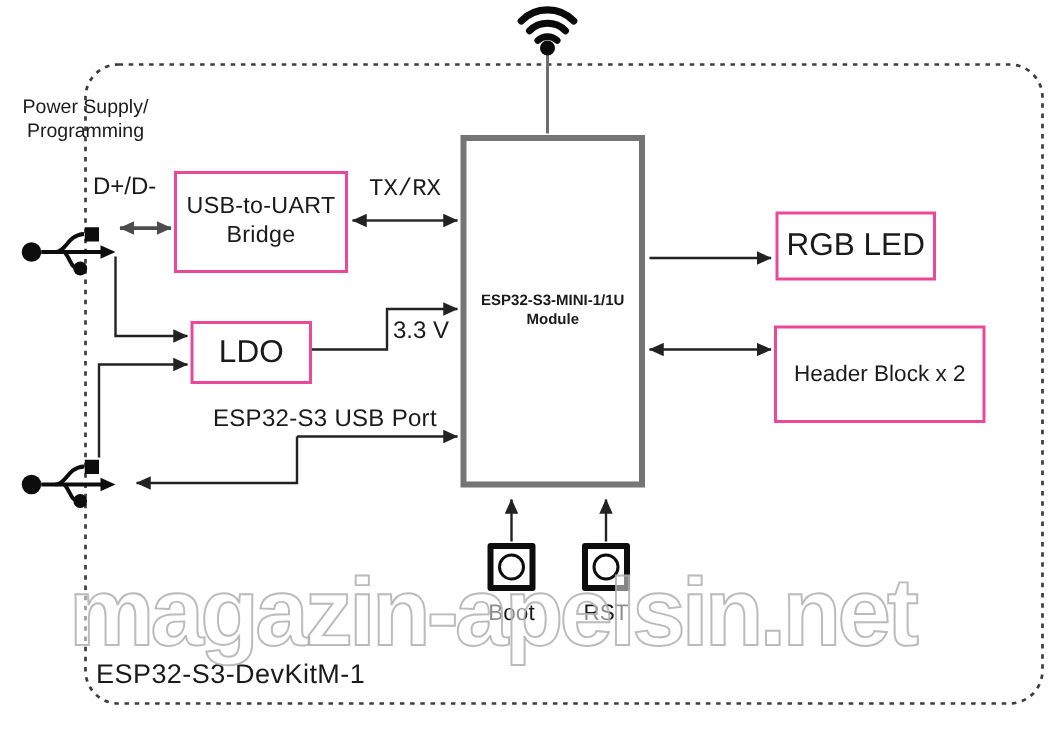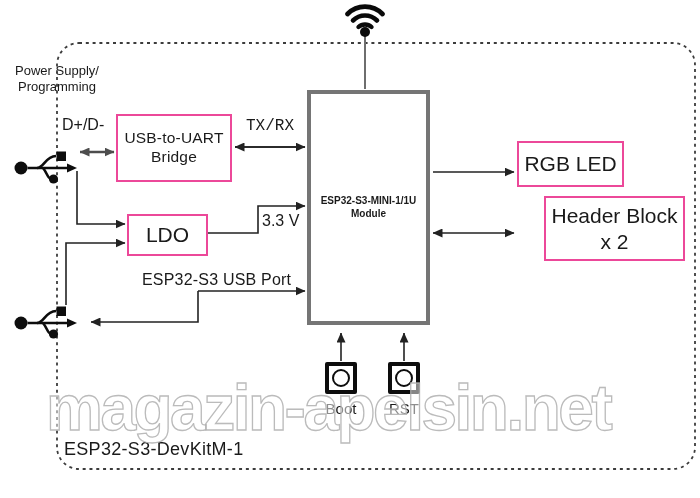--- a/index.html
+++ b/index.html
@@ -17,21 +17,21 @@
     display:flex;flex-direction:column;align-items:center;justify-content:center;
     text-align:center;z-index:2;line-height:1.2;
   }
   .box-bridge{left:116px;top:114px;width:112px;height:64px;font-size:15.5px;letter-spacing:.2px;}
   .box-ldo{left:127px;top:214px;width:77px;height:38px;font-size:21px;}
   .box-module{
     left:307px;top:90px;width:115px;height:227px;
     border:4px solid #757575;font-size:10px;font-weight:bold;line-height:1.25;
   }
   .box-rgb{left:517px;top:141px;width:103px;height:42px;font-size:21px;}
-  .box-header{left:516px;top:196px;width:137px;height:61px;font-size:21px;margin-left:28px;}
+  .box-header{left:516px;top:217px;width:137px;height:61px;font-size:15px;}
   
   .lbl{position:absolute;z-index:3;white-space:nowrap;}
   .lbl-power{left:4px;top:63px;width:106px;font-size:13px;line-height:16px;text-align:center;white-space:normal;z-index:3;}
   .lbl-dpdm{left:62px;top:116px;font-size:16px;text-align:right;}
   .lbl-txrx{left:238px;top:117px;width:64px;text-align:center;font-size:16px;font-family:Liberation Mono, monospace;}
   .lbl-v33{left:215px;top:212px;font-size:16px;margin-left:47px;}
   .lbl-usbport{left:142px;top:271px;font-size:16px;letter-spacing:.2px;}
   .lbl-board{left:64px;top:439px;font-size:18px;letter-spacing:.3px;}
   .btn-lbl{position:absolute;z-index:3;width:44px;text-align:center;font-size:15px;}
   

